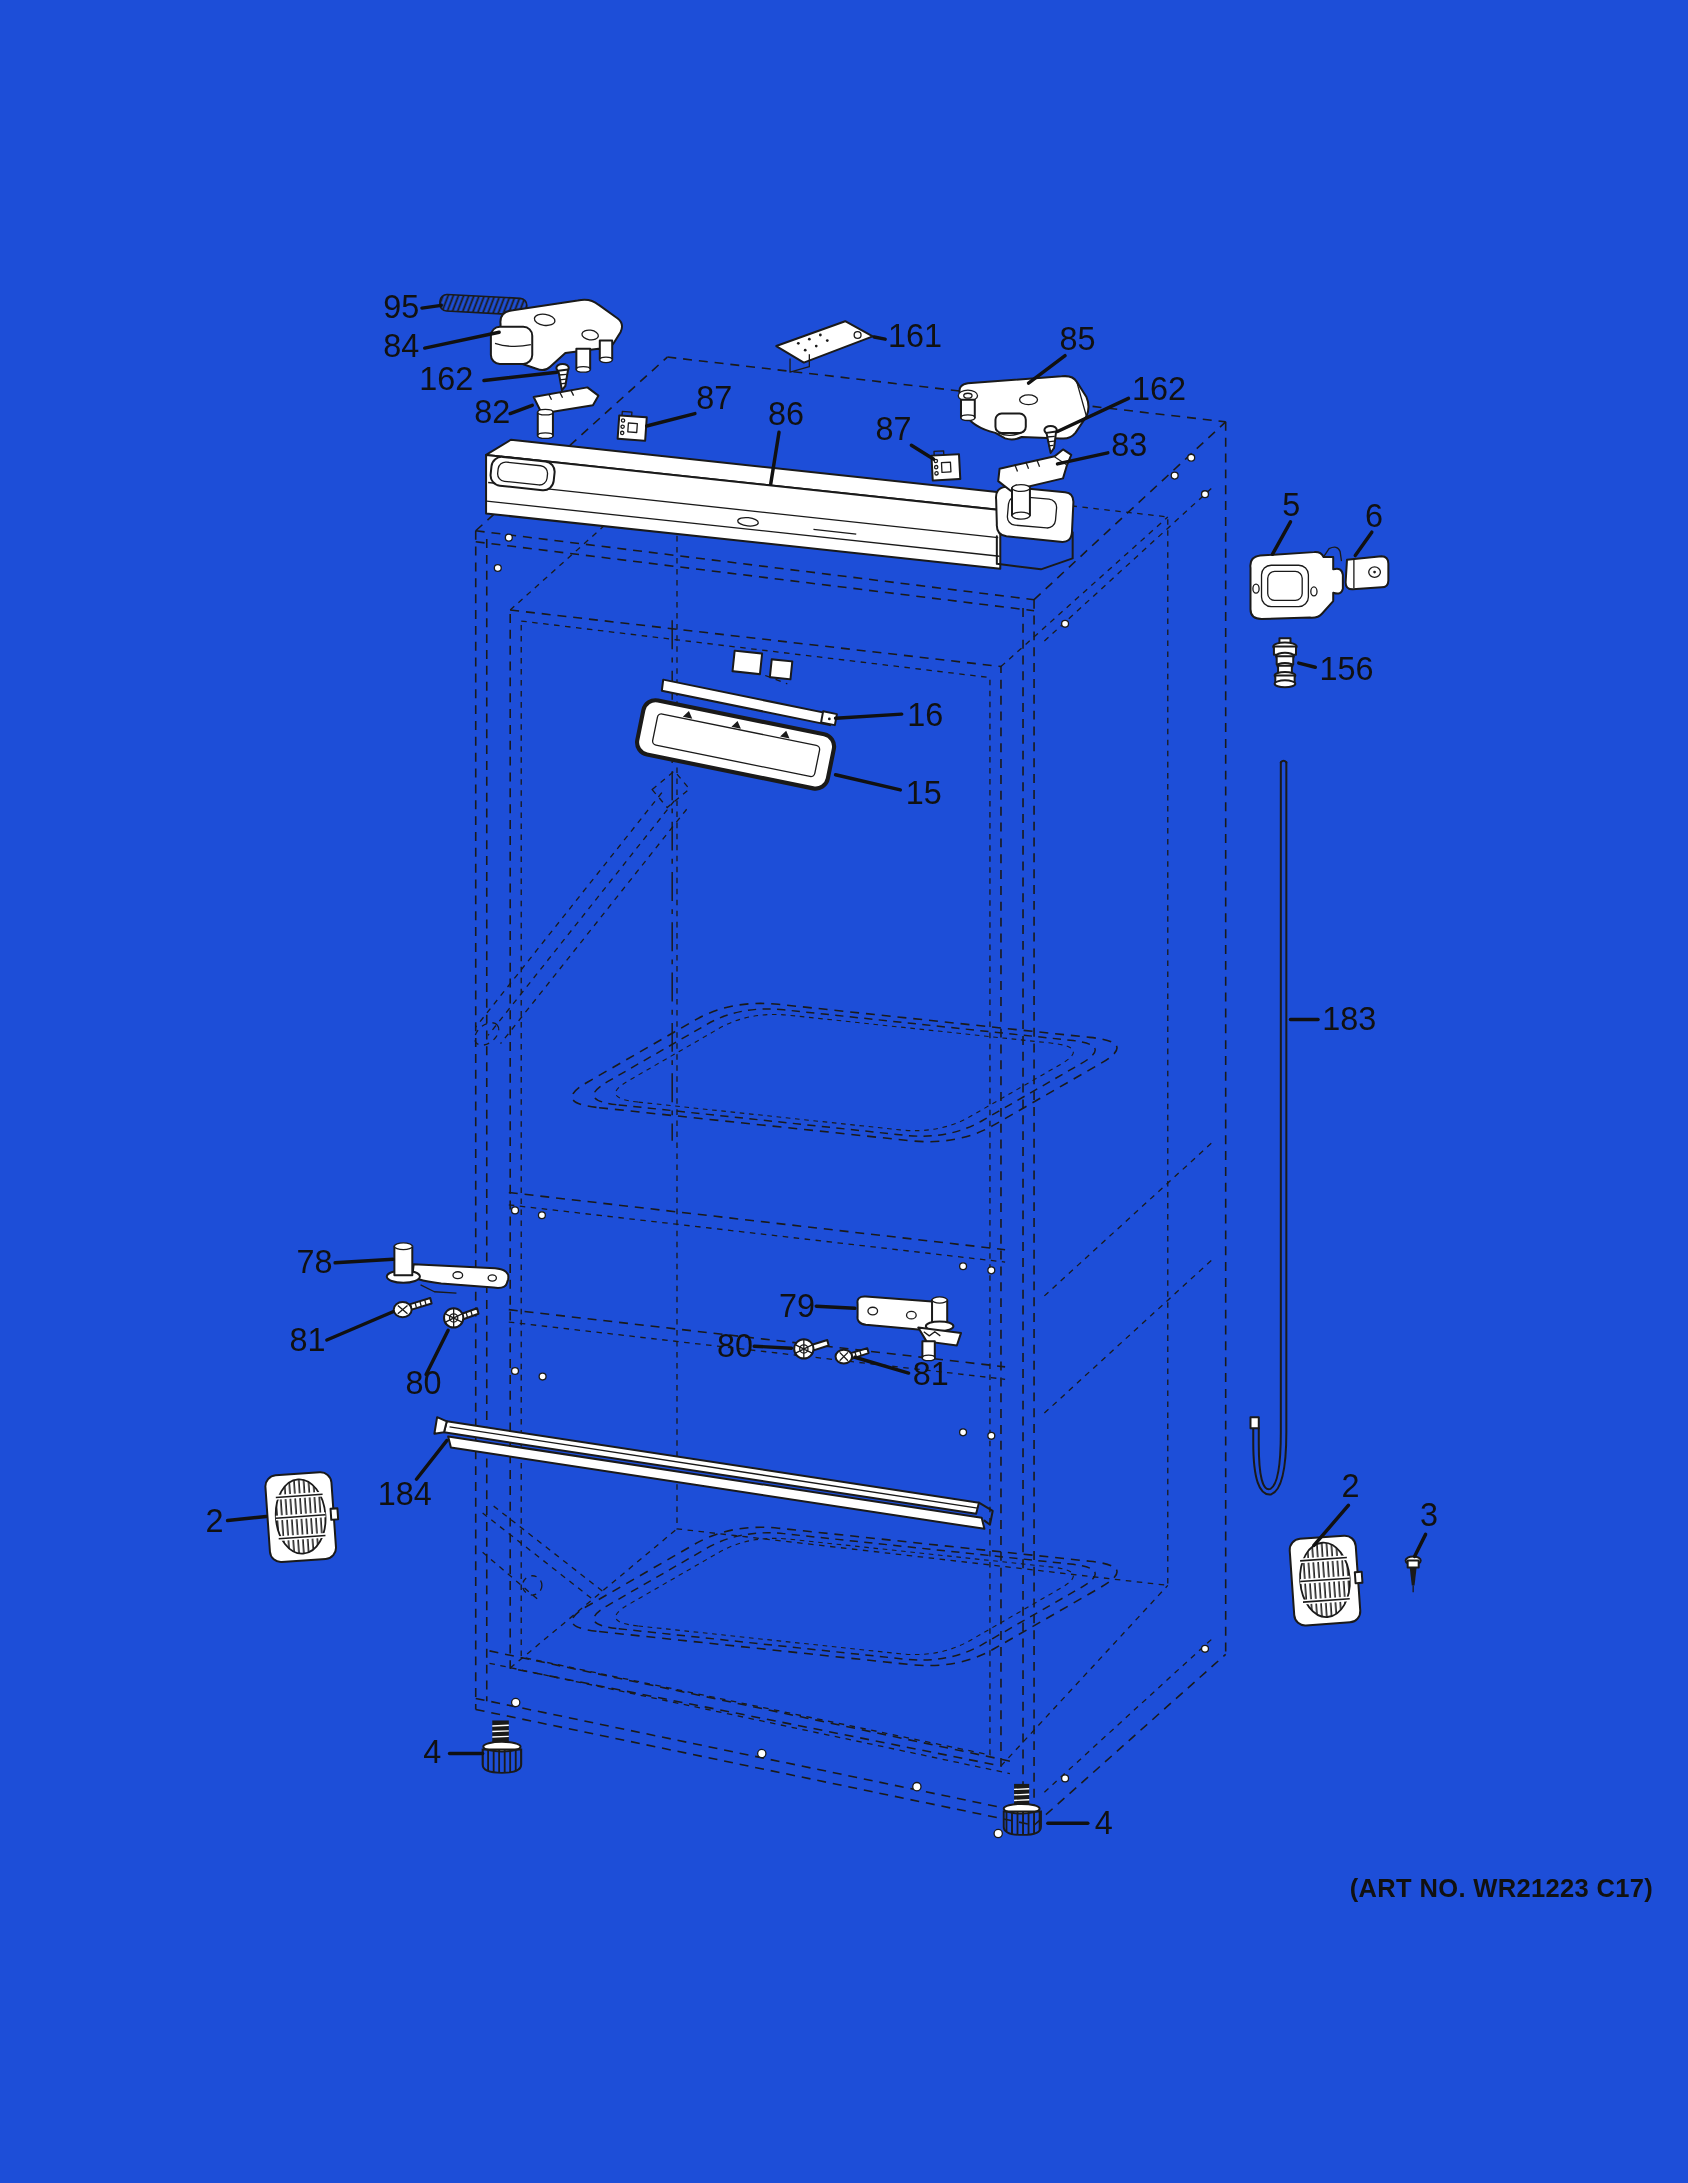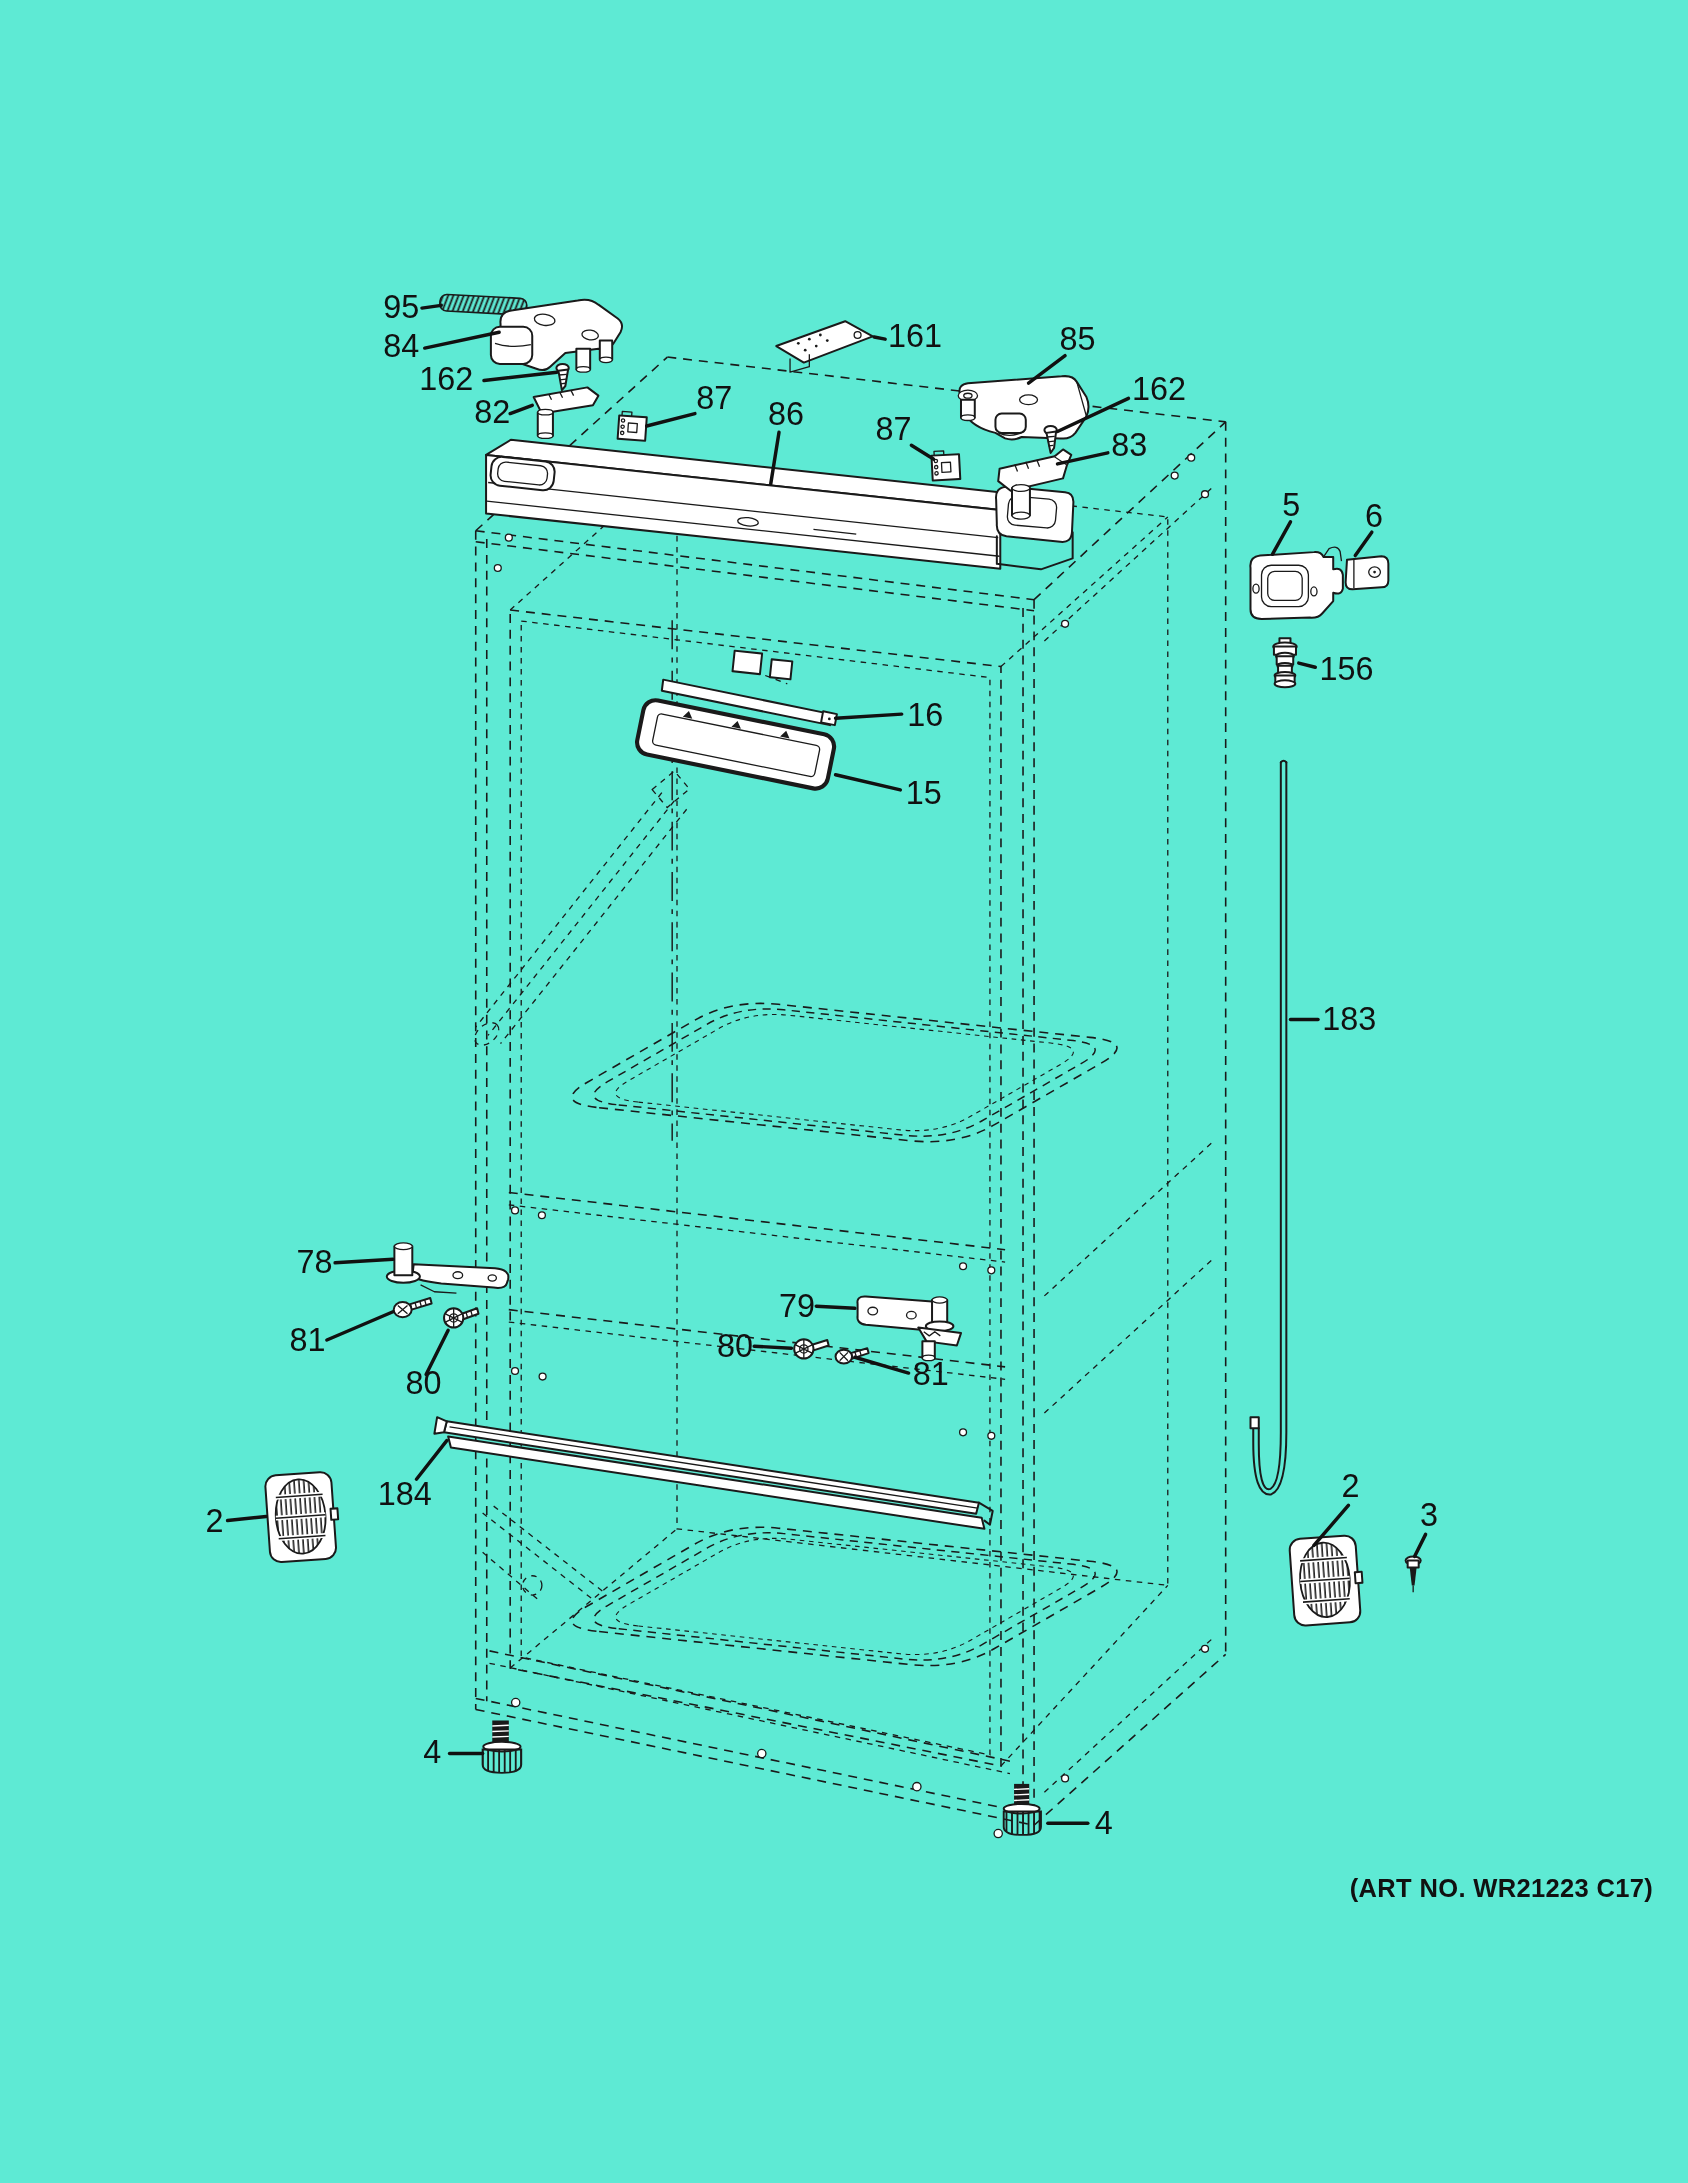--- a/index.html
+++ b/index.html
@@ -1,16 +1,16 @@
 <!DOCTYPE html>
 <html style="font-size:11px"><head>
 <meta charset="utf-8">
 <style>
   html,body { margin:0; padding:0; background:#ffffff; }
-  .page { position:relative; width:1689px; height:2183px; background:#5eead4; overflow:hidden;text-align:center; }
+  .page { position:relative; width:1689px; height:2183px; background:#1d4ed8; overflow:hidden;text-align:center; }
   svg { position:absolute; left:0; top:0; }
   svg text { font-family:"Liberation Sans", sans-serif; font-size:47px; fill:#111111; }
   svg text.artnote { font-size:37px; font-weight:bold; letter-spacing:0.5px; }
   .dsh  { stroke:#1a1a1a; fill:none; stroke-width:2.3; stroke-dasharray:13 10; }
   .dsh2 { stroke:#1a1a1a; fill:none; stroke-width:1.9; stroke-dasharray:8 8; }
   .ddot { stroke:#1a1a1a; fill:none; stroke-width:2.1; stroke-dasharray:42 12 7 12; }
   .sld  { stroke:#1a1a1a; fill:none; stroke-width:2.9; stroke-linejoin:round; stroke-linecap:round; }
   .sldw { stroke:#1a1a1a; fill:#ffffff; stroke-width:2.9; stroke-linejoin:round; }
   .thin { stroke:#1a1a1a; fill:none; stroke-width:1.9; stroke-linejoin:round; }
   .lead { stroke:#111111; stroke-width:5; stroke-linecap:round; fill:none; }

